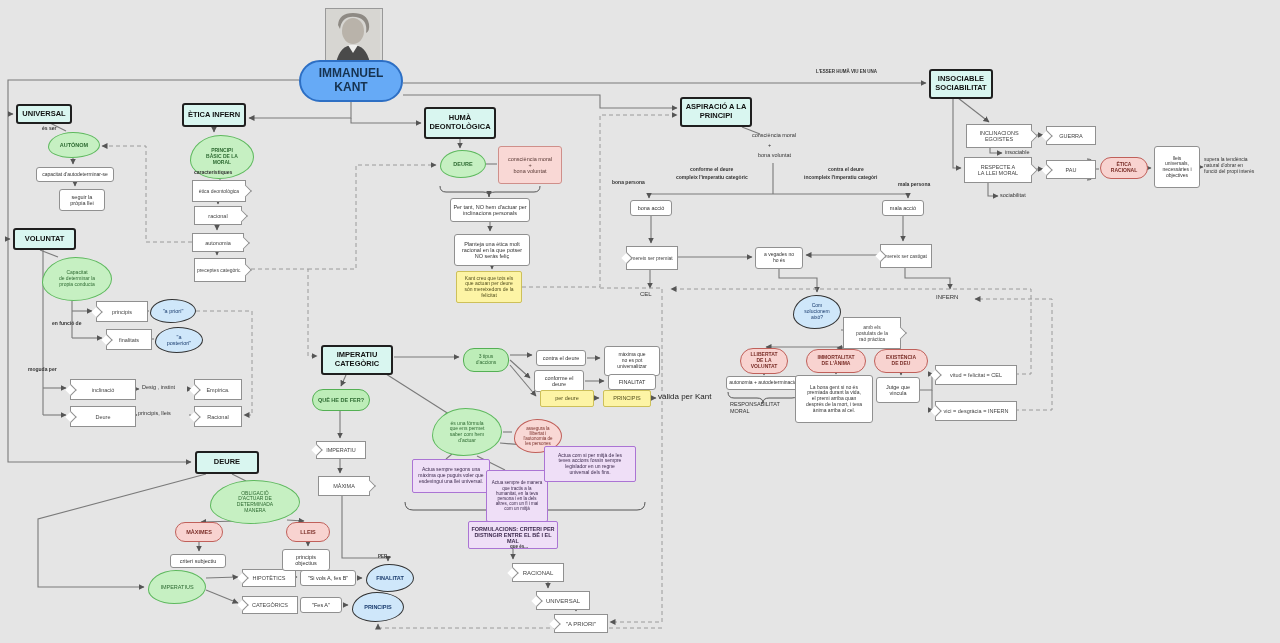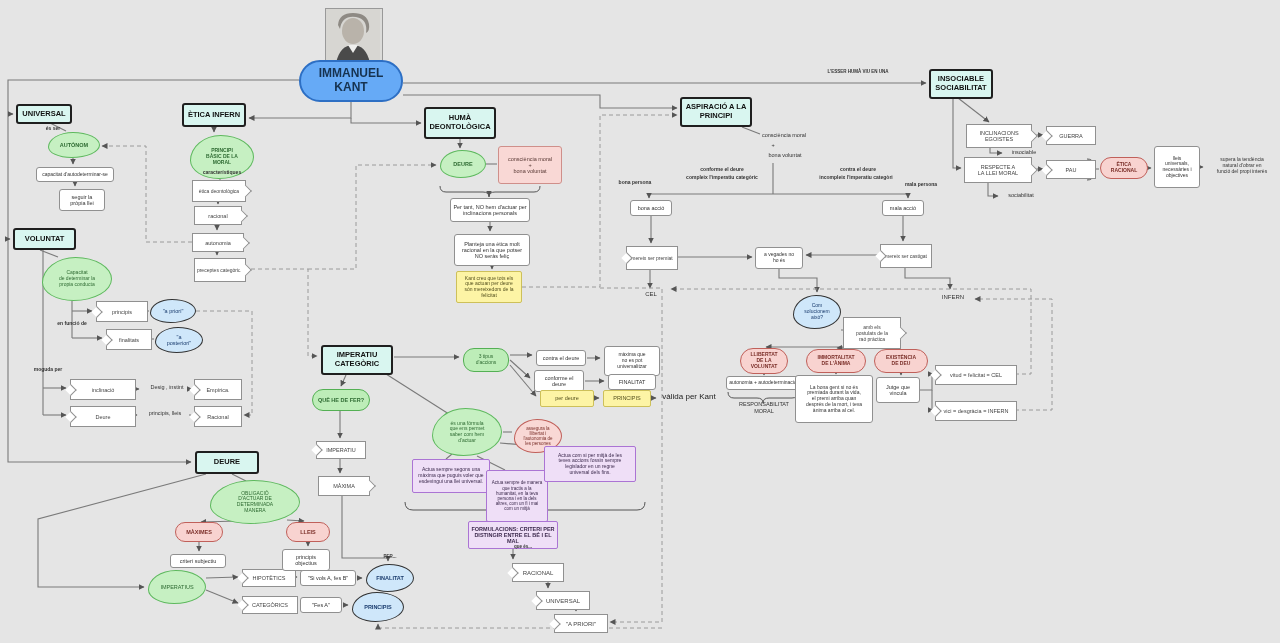--- a/index.html
+++ b/index.html
@@ -25,21 +25,21 @@
   .st-p{background:#f8d3d0;border:1.2px solid #c0605a;color:#7a2e28;font-weight:bold;}
   .oval{border-radius:16px;background:#f8d3d0;border:1.2px solid #c0605a;color:#7a2e28;
         font-weight:bold;font-size:5.5px;}
   .flag,.pent{background:#fff;border:1px solid #909090;font-size:5.5px;color:#444;position:absolute;}
   .flag::before{content:'';position:absolute;left:-4px;top:50%;width:7px;height:7px;background:#fff;
         border-top:1px solid #909090;border-right:1px solid #909090;
         transform:translateY(-50%) rotate(45deg);}
   .pent::after{content:'';position:absolute;right:-4.5px;top:50%;width:8px;height:8px;background:#fff;
         border-top:1px solid #909090;border-right:1px solid #909090;
         transform:translateY(-50%) rotate(45deg);}
-  .lbl{position:absolute;z-index:2;font-size:5px;color:#333;text-align:center;white-space:pre-line;line-height:1.2;}
+  .lbl{position:absolute;z-index:2;font-size:5px;color:#333;white-space:pre-line;line-height:1.2;}
   .b{font-weight:bold;}
   .plain{font-size:5.5px;color:#333;}
   .portrait{position:absolute;z-index:2;border:1px solid #999;background:#dcdcda;}
 </style>
 </head>
 <body>
 
 <div id="canvas">
 
 <svg id="wires" width="1280" height="643">

